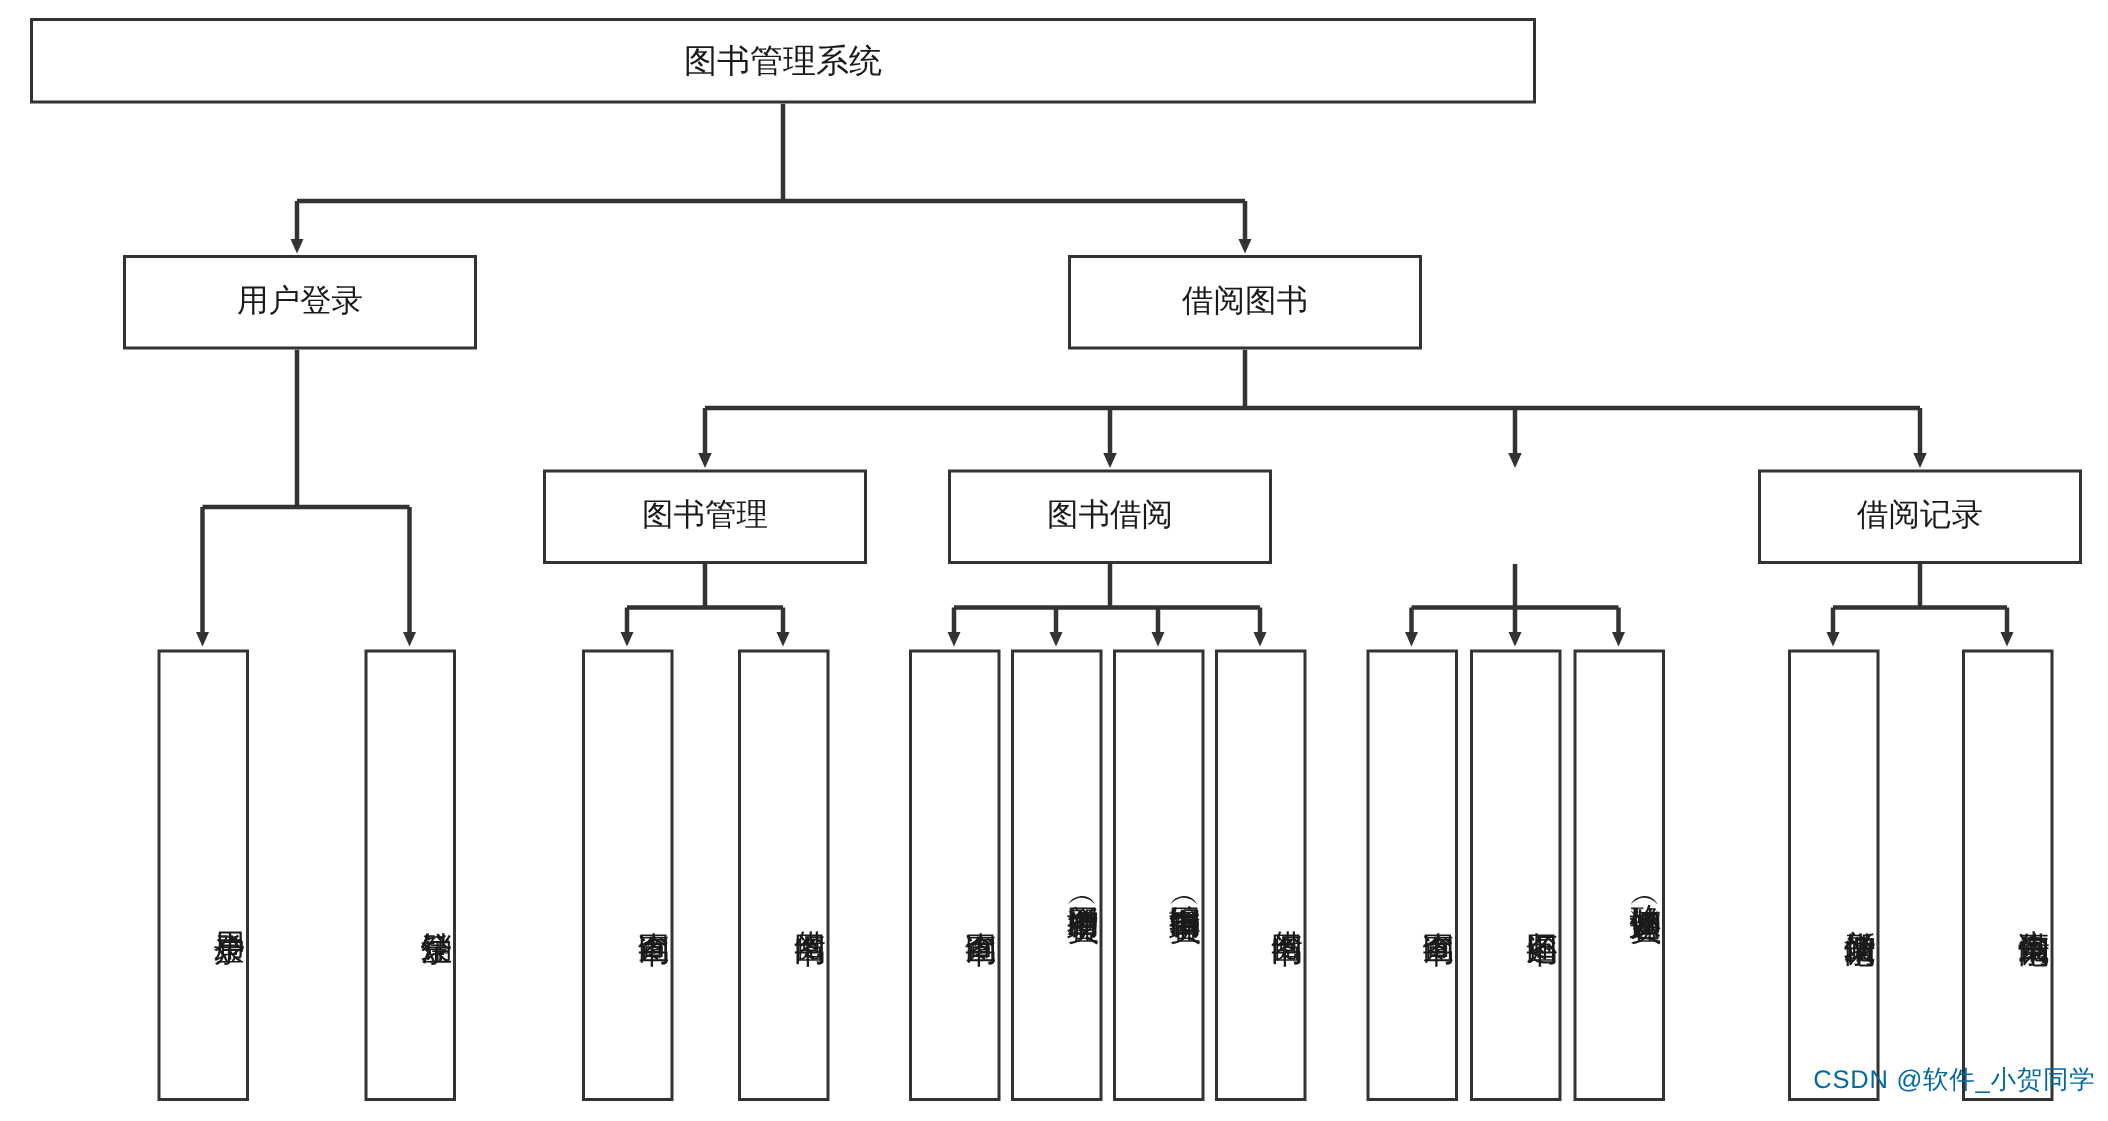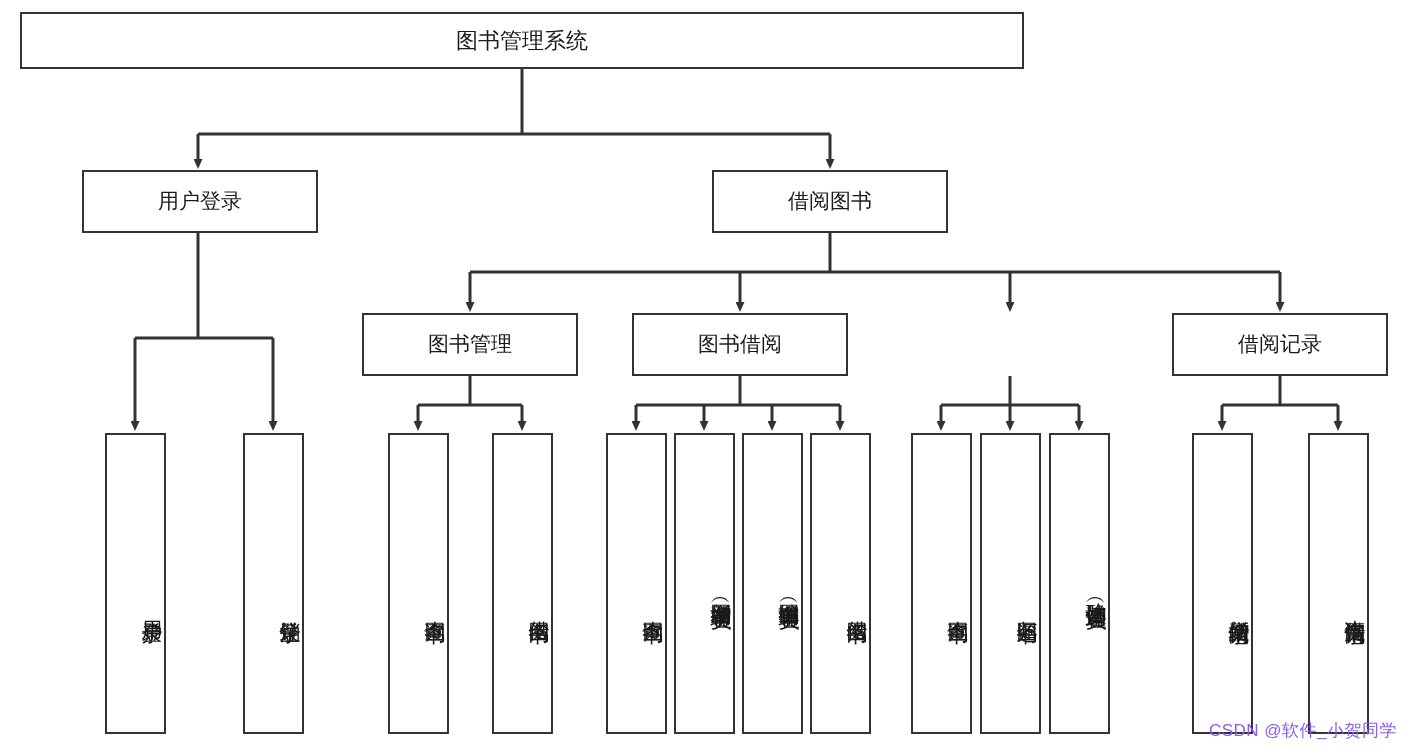--- a/index.html
+++ b/index.html
@@ -59,23 +59,23 @@
     display: block;
     white-space: pre-line;
     text-align: right;
   }
   #root-node {
     font-size: 22px;
   }
   #watermark {
     position: absolute;
     right: 8px;
-    bottom: 5px;
+    bottom: 16px;
     font-size: 17px;
-    color: #8b5cf6;
+    color: #0369a1;
     letter-spacing: 0.5px;
     z-index: 5;
     white-space: nowrap;
   }
 </style>
 </head>
 <body>
 
 <div id="diagram-root">
 

